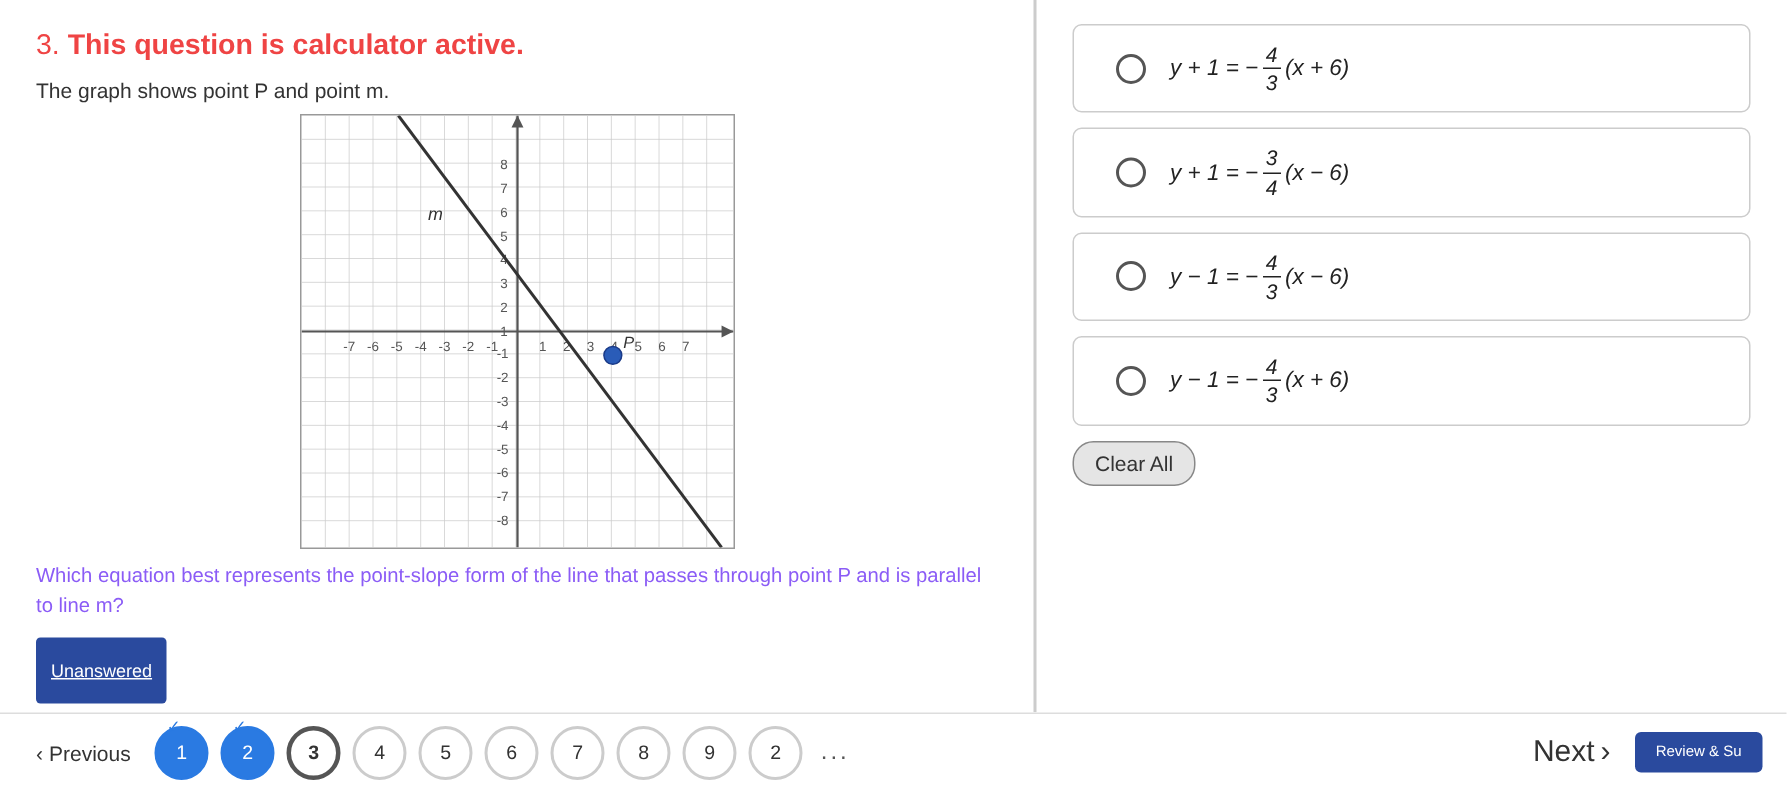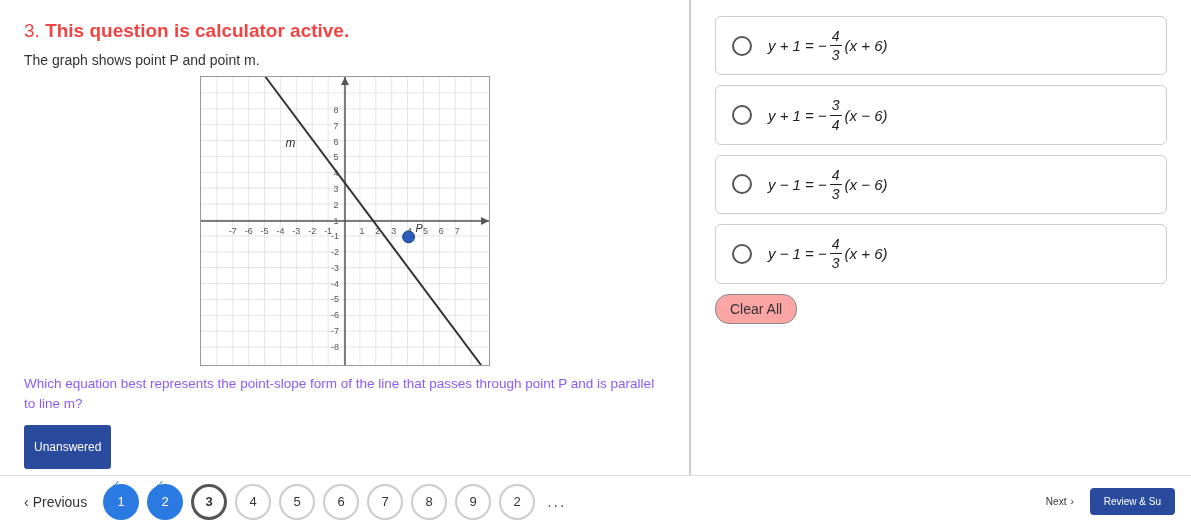--- a/index.html
+++ b/index.html
@@ -70,37 +70,38 @@
     }
 
     .unanswered-badge {
       display: inline-block;
       background: #2a4a9e;
       color: #fff;
       font-size: 12px;
       padding: 15px 10px;
       border-radius: 3px;
       margin-top: 2px;
+      text-decoration: underline;
     }
 
     
     .right-panel {
       width: 500px;
       padding: 16px 24px;
       display: flex;
       flex-direction: column;
       gap: 10px;
     }
 
     .answer-option {
       display: flex;
       align-items: center;
       border: 1.5px solid #ccc;
       border-radius: 6px;
-      padding: 10px 16px;
+      padding: 10px 28px;
       cursor: pointer;
       background: #fff;
       min-height: 52px;
     }
 
     .radio-circle {
       width: 20px;
       height: 20px;
       border-radius: 50%;
       border: 2px solid #555;
@@ -115,21 +116,21 @@
     }
 
     .clear-all-btn {
       display: inline-block;
       border: 1.5px solid #888;
       border-radius: 14px;
       padding: 6px 14px;
       font-size: 14px;
       color: #333;
       cursor: pointer;
-      background: #fca5a5;
+      background: #e5e5e5;
       width: fit-content;
     }
 
     
     .bottom-nav {
       height: 52px;
       background: #fff;
       border-top: 1px solid #ddd;
       display: flex;
       align-items: center;
@@ -196,21 +197,21 @@
       font-size: 16px;
       color: #555;
       letter-spacing: 2px;
       margin: 0 4px;
     }
 
     .next-btn {
       display: flex;
       align-items: center;
       gap: 4px;
-      font-size: 10px;
+      font-size: 20px;
       color: #333;
       cursor: pointer;
       background: none;
       border: none;
       padding: 4px 8px;
       margin-left: auto;
     }
 
     .review-btn {
       background: #2a4a9e;

